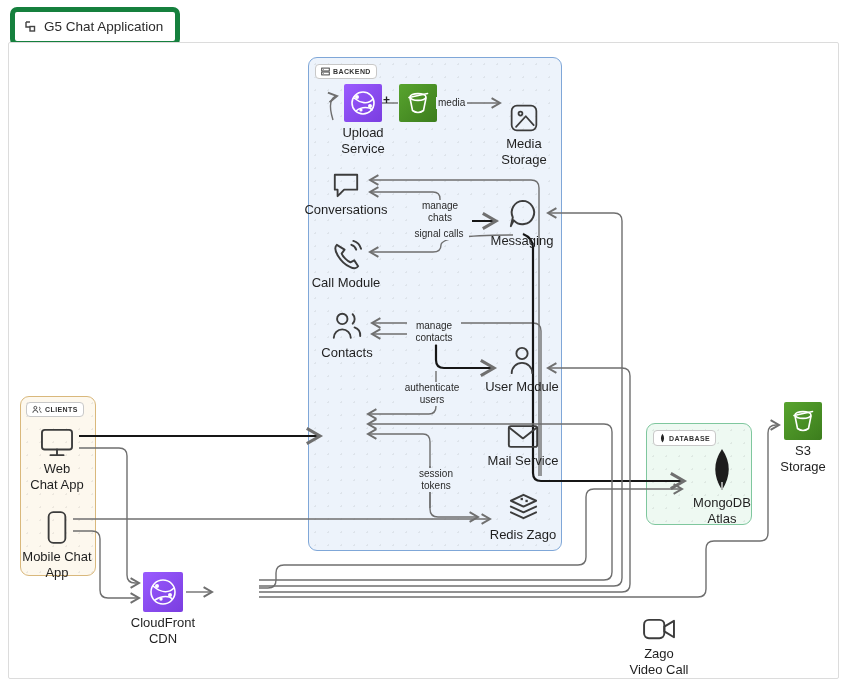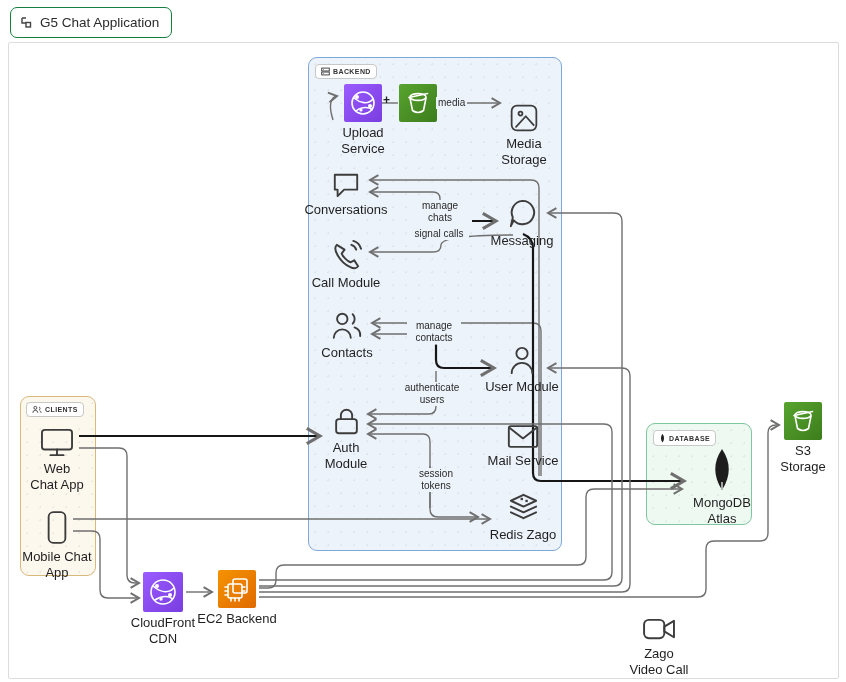--- a/index.html
+++ b/index.html
@@ -1,19 +1,19 @@
 <!DOCTYPE html>
 <html><head>
 <meta charset="utf-8">
 <style>
   html,body{margin:0;padding:0;background:#fff;font-family:"Liberation Sans",sans-serif;}
   #stage{position:relative;width:846px;height:682px;background:#fff;overflow:hidden;}
 
   .titlebox{position:absolute;left:10px;top:7px;height:29px;display:flex;align-items:center;gap:7px;
-    padding:0 12px 0 9px;border:1px solid #15803d;border-radius:7px;background:#fff;
+    padding:0 12px 0 9px;border:5px solid #15803d;border-radius:7px;background:#fff;
     font-size:13.5px;color:#2b2b2b;}
   .canvas{position:absolute;left:8px;top:42px;width:829px;height:635px;border:1px solid #dcdcdc;
     border-radius:2px;background:#fff;}
 
   .group{position:absolute;border-radius:9px;box-sizing:border-box;
     background-image:radial-gradient(#00000010 1px,transparent 1px);background-size:13px 13px;}
   .g-backend{left:308px;top:57px;width:254px;height:494px;background-color:#edf3fb;border:1.5px solid #7fa7d8;}
   .g-clients{left:20px;top:396px;width:76px;height:180px;background-color:#fdf8ee;border:1.5px solid #d9b87c;}
   .g-database{left:646px;top:423px;width:106px;height:102px;background-color:#eef9f2;border:1.5px solid #7fc79e;}
   .ghdr{position:absolute;left:6px;top:6px;display:flex;align-items:center;gap:3px;background:#fff;
@@ -199,27 +199,20 @@
   </div>
 
   <div class="node" style="left:482px;top:345px;width:80px">
     <svg width="30" height="31" viewBox="0 0 32 33">
       <circle cx="16" cy="9" r="6" class="outline"></circle>
       <path d="M5,30 a11,11 0 0 1 22,0" class="outline"></path>
     </svg>
     <div class="lbl">User Module</div>
   </div>
 
-  <div class="node" style="left:321px;top:405px;width:50px">
-    <svg width="31" height="32" viewBox="0 0 32 34">
-      <rect x="5" y="15" width="22" height="15" rx="3" class="outline"></rect>
-      <path d="M10,15 V11 a6,6 0 0 1 12,0 V15" class="outline"></path>
-    </svg>
-    <div class="lbl">Auth Module</div>
-  </div>
 
   <div class="node" style="left:483px;top:423px;width:80px">
     <svg width="34" height="27" viewBox="0 0 36 28">
       <rect x="3" y="3" width="30" height="22" rx="2" class="outline"></rect>
       <path d="M4,5 L18,16 L32,5" class="outline"></path>
     </svg>
     <div class="lbl">Mail Service</div>
   </div>
 
   <div class="node" style="left:483px;top:493px;width:80px">
@@ -252,28 +245,20 @@
     <svg class="awsicon p-grad" width="40" height="40" viewBox="0 0 40 40">
       <circle cx="20" cy="20" r="12" class="white-ic"></circle>
       <path d="M10,14 C17,20 25,22 31,16 M12,28 C19,23 27,24 29,27" class="white-ic"></path>
       <circle cx="14" cy="14" r="2" fill="#fff"></circle>
         <circle cx="27" cy="23" r="2" fill="#fff"></circle>
         <circle cx="18" cy="27" r="1.7" fill="#fff"></circle>
     </svg>
     <div class="lbl">CloudFront CDN</div>
   </div>
 
-  <div class="node" style="left:197px;top:570px;width:80px">
-    <svg class="awsicon o-grad" width="38" height="38" viewBox="0 0 38 38">
-      <rect x="15" y="9" width="14" height="14" rx="2" class="white-ic"></rect>
-      <rect x="10" y="14" width="14" height="14" rx="2" class="white-ic"></rect>
-      <path d="M13,28 V31 M17,28 V31 M21,28 V31 M10,17 H7 M10,21 H7 M10,25 H7 M24,17 H27 M24,21 H27" class="white-ic" stroke-width="1.3"></path>
-    </svg>
-    <div class="lbl">EC2 Backend</div>
-  </div>
 
   <div class="node" style="left:692px;top:448px;width:60px">
     <svg width="26" height="44" viewBox="0 0 26 44">
       <path d="M13,1 C4,14 4,28 13,42 C22,28 22,14 13,1 Z" fill="#1d1d1d"></path>
       <path d="M13,34 V41" stroke="#fff" stroke-width="1.2"></path>
     </svg>
     <div class="lbl">MongoDB Atlas</div>
   </div>
 
   <div class="node" style="left:773px;top:402px;width:60px">

